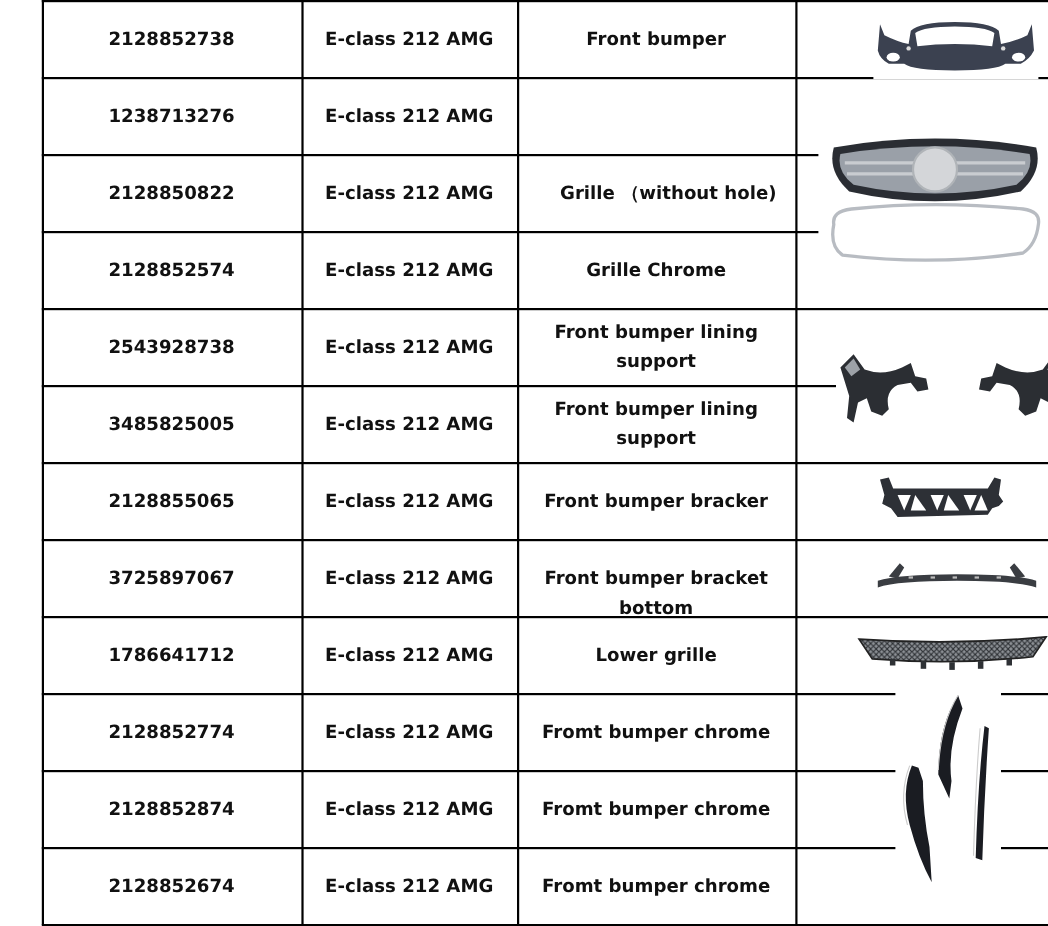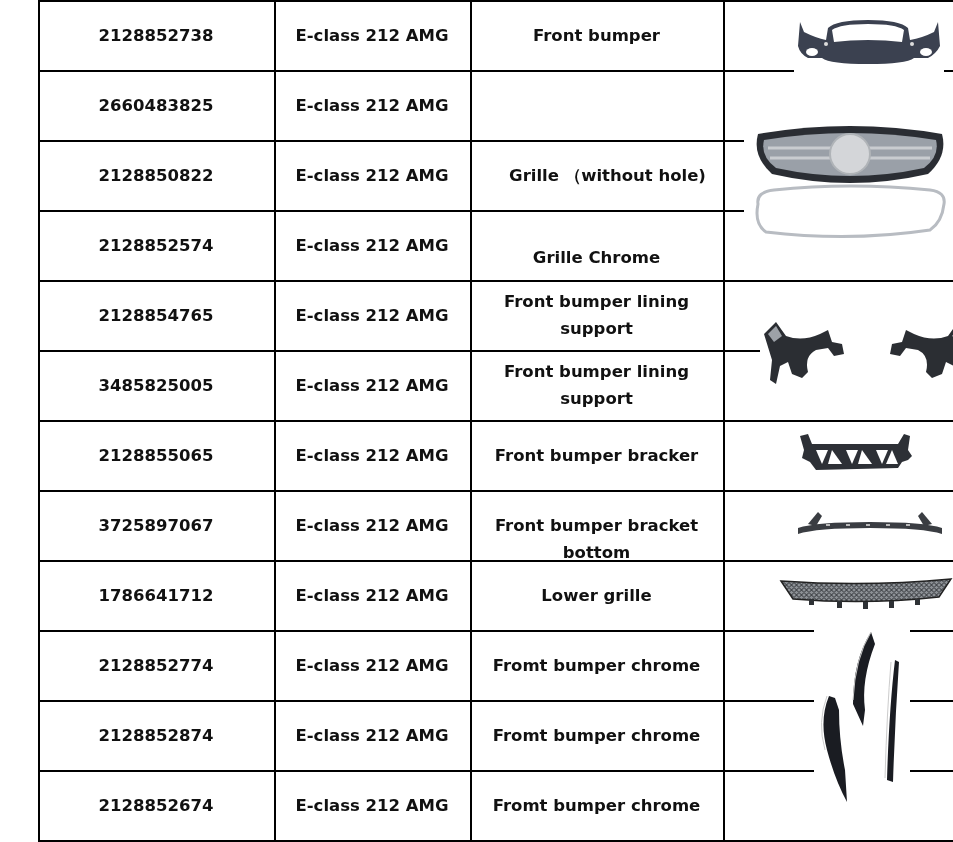--- a/index.html
+++ b/index.html
@@ -15,32 +15,32 @@
 </style>
 </head>
 <body>
 
 <div class="table" id="tbl">
 
   <div class="cell" style="left:0;top:0;width:236px;height:70px">2128852738</div>
   <div class="cell" style="left:236px;top:0;width:196px;height:70px">E-class 212 AMG</div>
   <div class="cell" style="left:432px;top:0;width:253px;height:70px">Front bumper</div>
 
-  <div class="cell" style="left:0;top:70px;width:236px;height:70px">2660483825</div>
+  <div class="cell" style="left:0;top:70px;width:236px;height:70px">1238713276</div>
   <div class="cell" style="left:236px;top:70px;width:196px;height:70px">E-class 212 AMG</div>
 
   <div class="cell" style="left:0;top:140px;width:236px;height:70px">2128850822</div>
   <div class="cell" style="left:236px;top:140px;width:196px;height:70px">E-class 212 AMG</div>
   <div class="cell" style="left:443px;top:140px;width:253px;height:70px">Grille （without hole)</div>
 
   <div class="cell" style="left:0;top:210px;width:236px;height:70px">2128852574</div>
   <div class="cell" style="left:236px;top:210px;width:196px;height:70px">E-class 212 AMG</div>
-  <div class="cell" style="left:432px;top:222px;width:253px;height:70px">Grille Chrome</div>
+  <div class="cell" style="left:432px;top:210px;width:253px;height:70px">Grille Chrome</div>
 
-  <div class="cell" style="left:0;top:280px;width:236px;height:70px">2128854765</div>
+  <div class="cell" style="left:0;top:280px;width:236px;height:70px">2543928738</div>
   <div class="cell" style="left:236px;top:280px;width:196px;height:70px">E-class 212 AMG</div>
   <div class="cell" style="left:452px;top:280px;width:213px;height:70px">Front bumper lining support</div>
 
   <div class="cell" style="left:0;top:350px;width:236px;height:70px">3485825005</div>
   <div class="cell" style="left:236px;top:350px;width:196px;height:70px">E-class 212 AMG</div>
   <div class="cell" style="left:452px;top:350px;width:213px;height:70px">Front bumper lining support</div>
 
   <div class="cell" style="left:0;top:420px;width:236px;height:70px">2128855065</div>
   <div class="cell" style="left:236px;top:420px;width:196px;height:70px">E-class 212 AMG</div>
   <div class="cell" style="left:432px;top:420px;width:253px;height:70px">Front bumper bracker</div>

